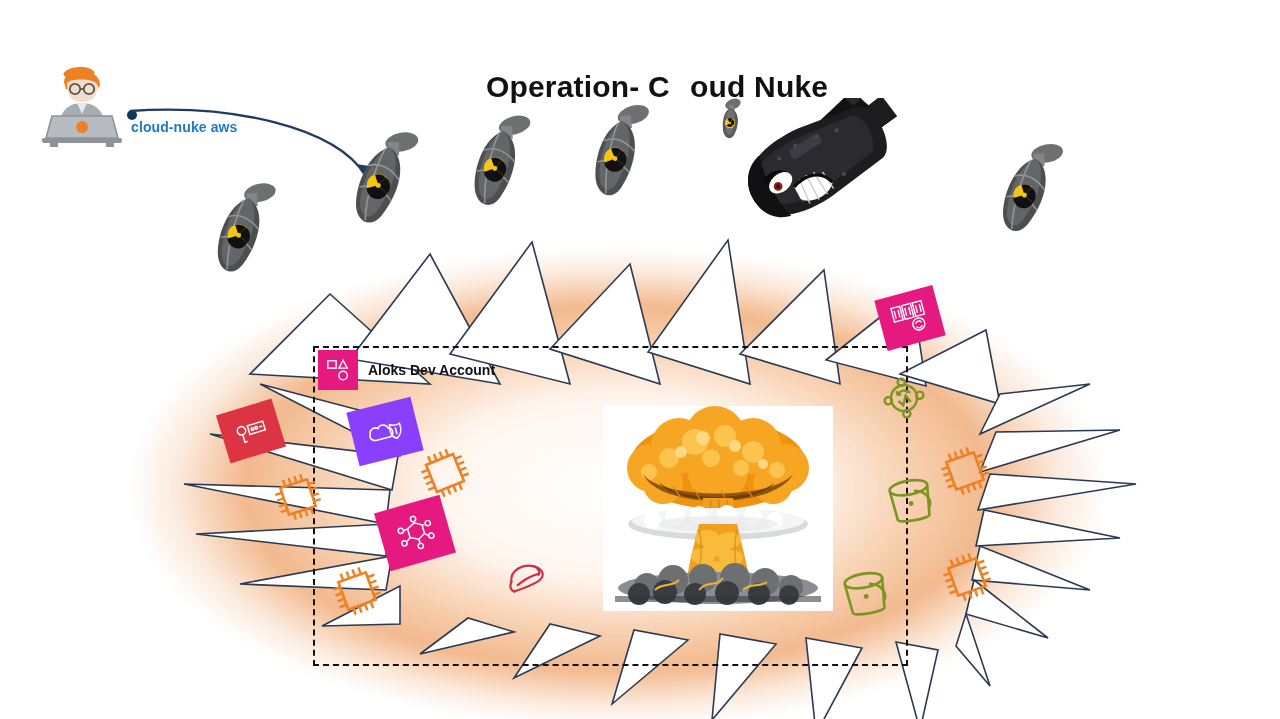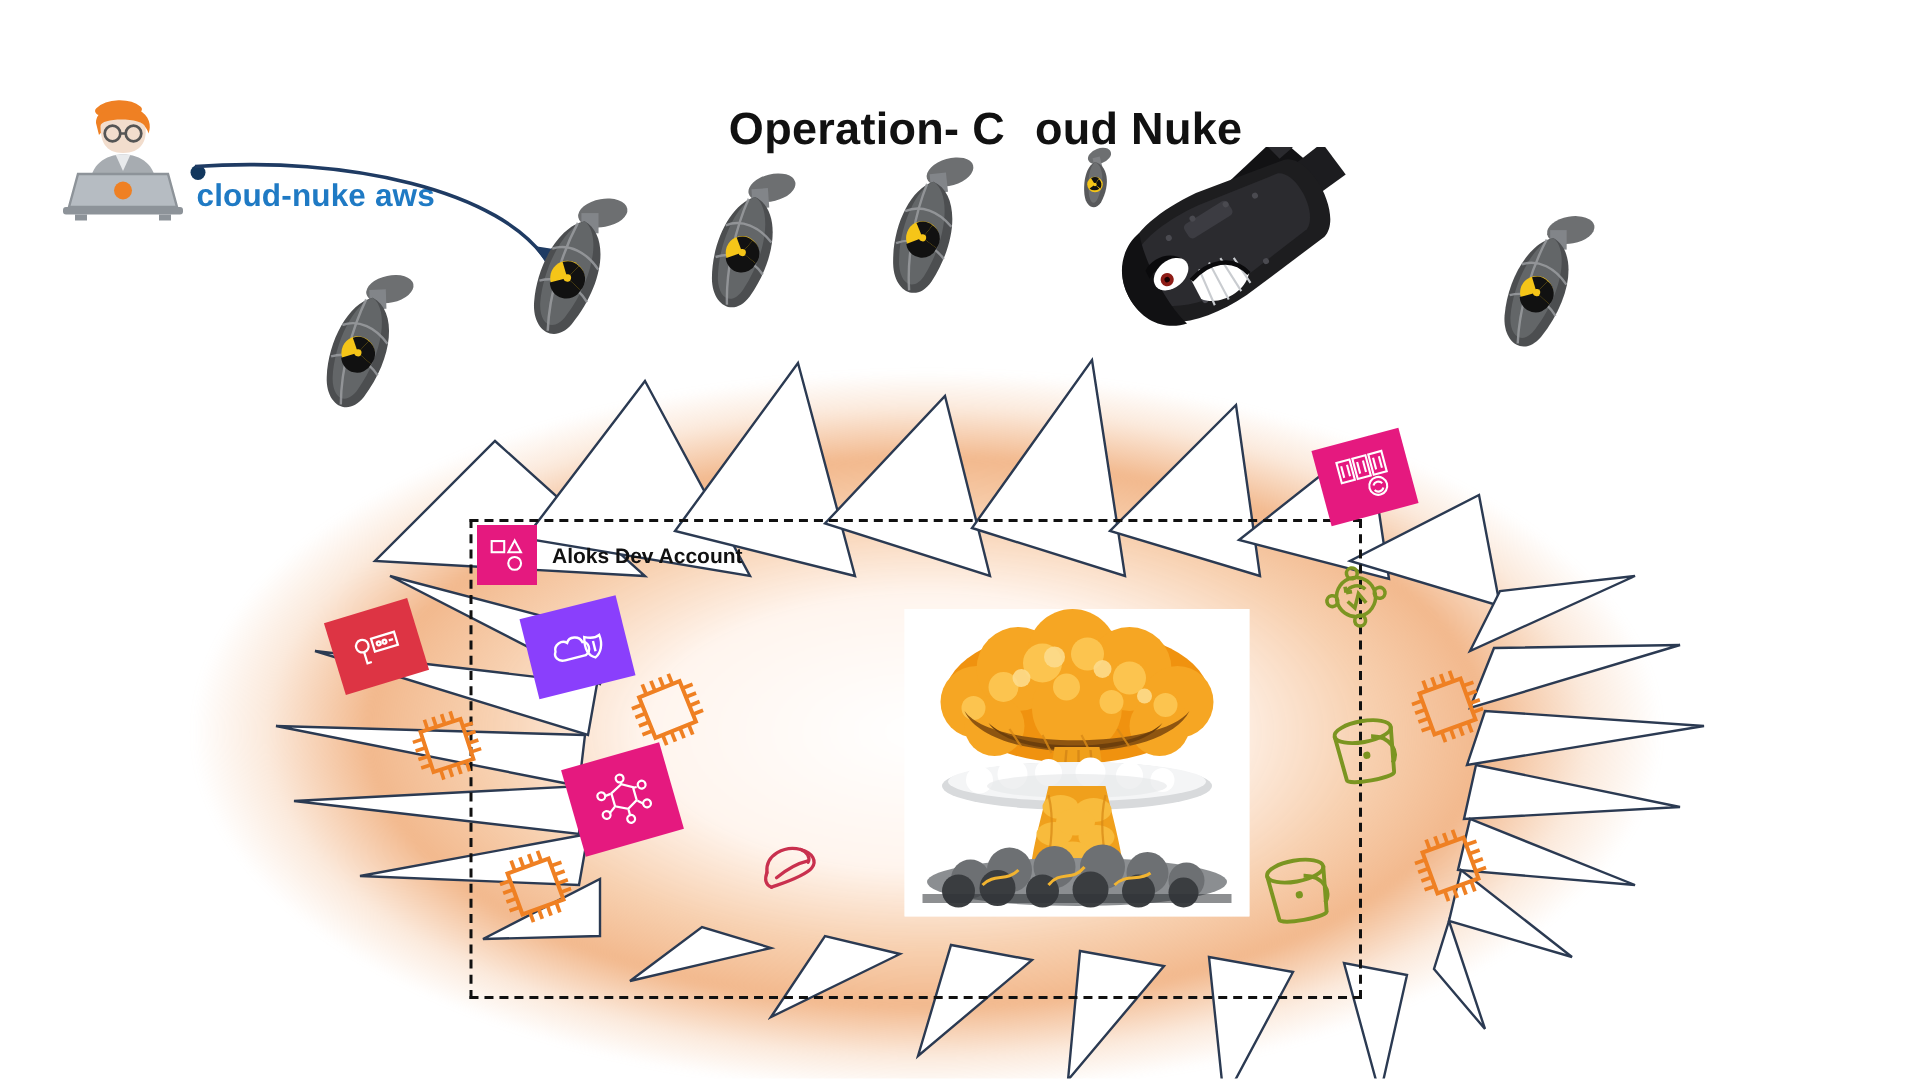--- a/index.html
+++ b/index.html
@@ -19,21 +19,21 @@
     font-size:30px;font-weight:bold;color:#111;letter-spacing:.2px;
     white-space:pre;
   }
   .title-wrap .t-part{display:inline-block;vertical-align:middle;}
   .title-bomb{display:inline-block;width:24px;height:46px;vertical-align:middle;position:relative;top:-2px;margin:0 -2px;}
 
   
   .person{position:absolute;left:36px;top:48px;width:92px;height:86px;}
   .cmd-label{
     position:absolute;left:131px;top:103px;
-    font-size:21px;font-weight:bold;color:#1f7ac4;
+    font-size:14px;font-weight:bold;color:#1f7ac4;
     letter-spacing:.1px;
   }
   .cmd-dot{position:absolute;left:127px;top:94px;width:10px;height:10px;border-radius:50%;background:#12375e;}
   .arrow-svg{position:absolute;left:120px;top:80px;width:280px;height:100px;}
 
   
   .bomb{position:absolute;}
   .bigbomb{position:absolute;left:722px;top:82px;width:200px;height:175px;}
 
   

